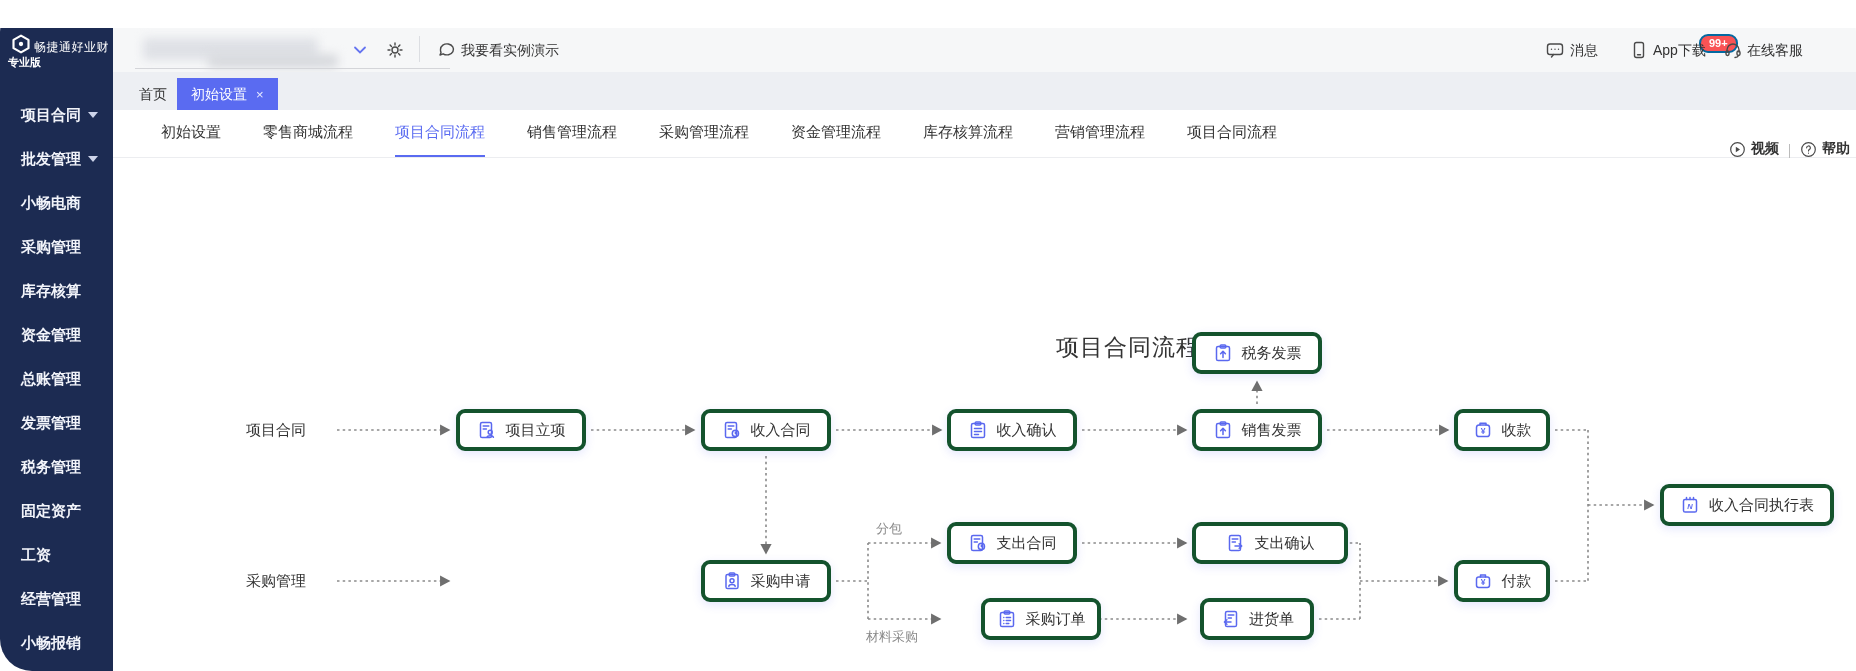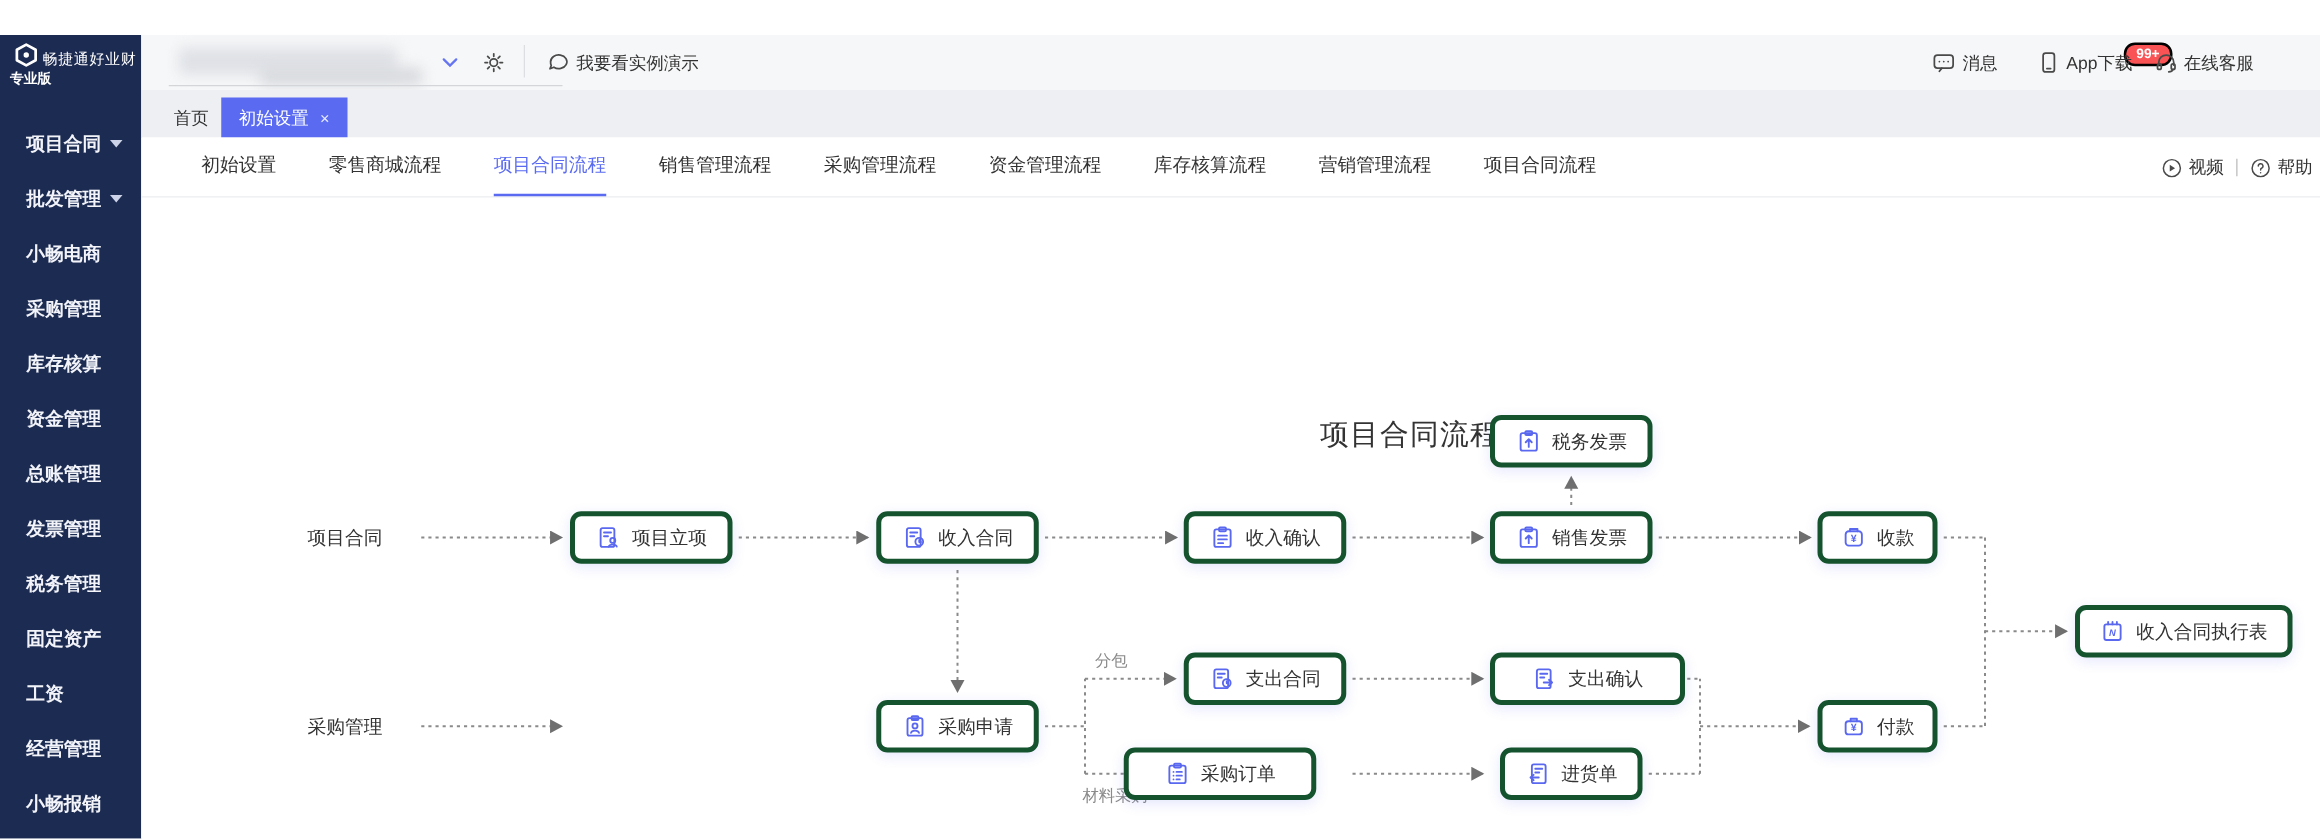--- a/index.html
+++ b/index.html
@@ -1,52 +1,52 @@
 <!DOCTYPE html>
 <html><head>
 <meta charset="utf-8">
 <style>
   html,body{margin:0;padding:0;background:#fff;}
   .stage{position:relative;width:1856px;height:671px;overflow:hidden;background:#fff;
-         font-family:"Liberation Sans","DejaVu Sans",sans-serif;color:#333;}
+         font-family:"Liberation Sans","DejaVu Sans",sans-serif;color:#333;border-radius:32px;}
   
   .sidebar{position:absolute;left:0;top:28px;width:113px;height:643px;background:#1c2b52;}
   .logo-area{position:absolute;left:0;top:0;width:113px;height:46px;}
   .logo-mark{position:absolute;left:11px;top:6px;width:20px;height:20px;}
   .brand{position:absolute;left:34px;top:11px;font-size:12px;color:#fff;letter-spacing:.5px;white-space:nowrap;}
   .edition{position:absolute;left:8px;top:27px;font-size:11px;color:#fff;font-weight:bold;}
   .menu{position:absolute;left:0;top:65px;width:113px;}
   .menu-item{height:44px;display:flex;align-items:center;padding-left:21px;color:#f2f4fa;
              font-size:15px;font-weight:600;cursor:pointer;white-space:nowrap;}
   .caret{width:0;height:0;border-left:5px solid transparent;border-right:5px solid transparent;
          border-top:6px solid #cdd4ea;margin-left:7px;}
   
   .topbar{position:absolute;left:113px;top:28px;width:1743px;height:44px;background:#f6f7f8;padding-left:44px;}
   .blur1{position:absolute;left:30px;top:10px;width:175px;height:22px;background:#dfe1e6;border-radius:4px;filter:blur(5px);}
   .blur2{position:absolute;left:95px;top:26px;width:130px;height:14px;background:#d8dade;border-radius:4px;filter:blur(5px);}
   .search-underline{position:absolute;left:22px;top:40px;width:315px;height:1px;background:#d4d5d9;}
   .tb-ic{position:absolute;top:12px;width:20px;height:20px;}
   .tb-text{position:absolute;top:14px;font-size:14px;color:#333;white-space:nowrap;}
   .tb-div{position:absolute;top:8px;width:1px;height:26px;background:#dcdee2;}
   .badge{position:absolute;left:1586px;top:6px;background:#f95355;color:#fff;font-size:11px;font-weight:700;
-         padding:2px 8px;border-radius:9px;border:2px solid #000000;line-height:1;}
+         padding:2px 8px;border-radius:9px;border:2px solid #0369a1;line-height:1;}
   
   .tabstrip{position:absolute;left:113px;top:72px;width:1743px;height:38px;background:#edeff3;}
   .wtab-home{position:absolute;left:8px;top:6px;height:32px;line-height:32px;padding:0 18px;font-size:14px;color:#333;cursor:pointer;}
   .wtab-active{position:absolute;left:64px;top:6px;height:32px;line-height:32px;padding:0 14px;background:#5a6bf1;
                color:#fff;font-size:14px;display:flex;align-items:center;gap:9px;cursor:pointer;}
   .wtab-close{font-size:13px;color:#e8ebff;cursor:pointer;line-height:1;}
   
   .content{position:absolute;left:113px;top:110px;width:1743px;height:561px;background:#fff;}
   .subtabs{position:absolute;left:0;top:0;width:1743px;height:48px;border-bottom:1px solid #ecedf0;
            display:flex;align-items:stretch;padding-left:48px;box-sizing:border-box;}
   .subtab{display:flex;align-items:center;margin-right:42px;font-size:15px;color:#333;cursor:pointer;
           border-bottom:2px solid transparent;white-space:nowrap;}
   .subtab.active{color:#5a6bf1;border-bottom-color:#5a6bf1;}
-  .bar-utils{position:absolute;right:6px;top:0;height:48px;display:flex;align-items:center;gap:8px;font-size:14px;color:#333;}
+  .bar-utils{position:absolute;right:6px;top:0;height:48px;display:flex;align-items:flex-end;gap:8px;font-size:14px;color:#333;font-weight:bold;}
   .bar-utils .u-div{width:1px;height:14px;background:#bbb;margin:0 2px;}
   .u-item{display:flex;align-items:center;gap:5px;cursor:pointer;white-space:nowrap;}
   .flow-title{position:absolute;left:790px;top:222px;width:450px;text-align:center;font-size:23px;color:#333;font-weight:500;letter-spacing:1px;}
   
   .edges{position:absolute;left:0;top:0;pointer-events:none;}
   .fnode{position:absolute;height:42px;background:#fff;border:4px solid #14532d;border-radius:9px;
          box-shadow:0 3px 10px rgba(96,107,241,.16);display:flex;align-items:center;justify-content:center;
          gap:9px;font-size:15px;color:#333;cursor:pointer;box-sizing:border-box;z-index:3;}
   .nicon{display:flex;width:20px;height:20px;}
   .rowlabel{position:absolute;font-size:15px;color:#333;z-index:3;white-space:nowrap;}
@@ -326,21 +326,21 @@
     <span class="nicon">
         <svg viewBox="0 0 20 20" width="20" height="20">
       <rect x="3.5" y="2.5" width="11" height="15" rx="1.6" class="ic"></rect>
           <path class="ic" d="M6.2 6 h5.6 M6.2 9 h3.2"></path>
       <path class="ic" d="M9 13 h6.5 M13.2 10.8 L15.7 13 L13.2 15.2" fill="#fff"></path>
     </svg>
       </span>
     <span class="nlabel">支出确认</span>
   </div>
 
-  <div class="fnode" style="left:899px;top:598px;width:154px">
+  <div class="fnode" style="left:981px;top:598px;width:120px">
     <span class="nicon">
         <svg viewBox="0 0 20 20" width="20" height="20">
       <rect x="3.5" y="3.5" width="13" height="14" rx="1.6" class="ic"></rect>
           <rect x="7.2" y="2" width="5.6" height="3" rx="1" class="ic" fill="#fff"></rect>
       <path class="ic" d="M6.8 8.5 h.01 M6.8 11.5 h.01 M6.8 14.5 h.01" stroke-width="2"></path>
       <path class="ic" d="M9.2 8.5 h4.3 M9.2 11.5 h4.3 M9.2 14.5 h2.6"></path>
     </svg>
       </span>
     <span class="nlabel">采购订单</span>
   </div>

